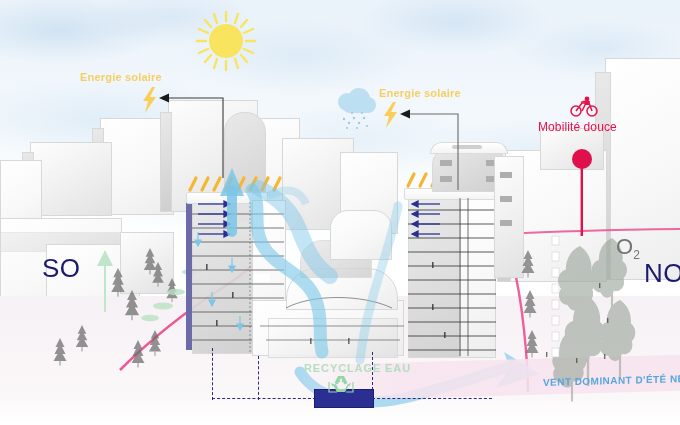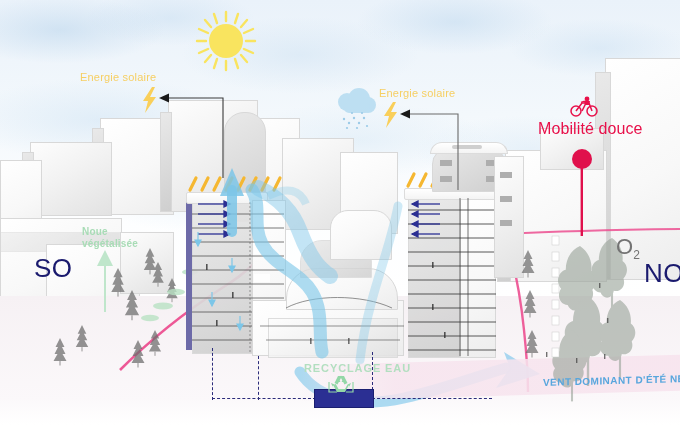--- a/index.html
+++ b/index.html
@@ -24,22 +24,22 @@
   }
   .ground{position:absolute;left:0;top:300px;width:680px;height:125px;
     background:linear-gradient(180deg,#fbf7f9 0%, #f7f2f5 55%, #ffffff 100%);}
   .mass{position:absolute;background:linear-gradient(150deg,#fdfdfd 0%,#f2f2f2 45%,#e2e2e2 100%);
         border:1px solid #d8d8d8;}
   .mass.dk{background:linear-gradient(150deg,#e9e9e9 0%,#dcdcdc 50%,#cfcfcf 100%);}
   .mass.lt{background:linear-gradient(150deg,#ffffff 0%,#f8f8f8 55%,#ededed 100%);}
   .roofTop{position:absolute;background:linear-gradient(180deg,#ffffff,#f4f4f4);border:1px solid #dcdcdc;}
   
   .lbl{position:absolute;white-space:nowrap;}
-  .lbl-solar{color:#f6cf63;font-size:11px;letter-spacing:.2px;font-weight:400;}
-  .lbl-mob{color:#e8104a;font-size:16px;font-weight:400;letter-spacing:.1px;}
+  .lbl-solar{color:#f6cf63;font-size:11px;letter-spacing:.2px;font-weight:700;}
+  .lbl-mob{color:#e8104a;font-size:12px;font-weight:400;letter-spacing:.1px;}
   .lbl-noue{color:#a8dcb6;font-size:10px;font-weight:700;line-height:12px;letter-spacing:.2px;}
   .lbl-rec{color:#b2dfc0;font-size:11px;font-weight:700;letter-spacing:.9px;}
   .lbl-so{color:#1a1a6e;font-size:26px;font-weight:400;letter-spacing:.5px;}
   .lbl-no{color:#1a1a6e;font-size:26px;font-weight:400;letter-spacing:.5px;}
   .lbl-o2{color:#737373;font-size:22px;font-weight:400;}
   .lbl-o2 sub{font-size:12px;}
   .lbl-wind{color:#58a6dd;font-size:10px;font-weight:700;letter-spacing:.45px;}
   .dashline{position:absolute;border-top:1.4px dashed #2b2b7a;}
   .tank{position:absolute;background:#2b2f93;border:1px solid #1b1f70;}
   svg{display:block;overflow:visible;}
@@ -464,24 +464,20 @@
       <path d="M14,5 L20,5 L19,9 L15,9 Z"></path>
       <rect x="11" y="5" width="4" height="1.4" transform="rotate(-20 13 6)"></rect>
     </g>
   </svg>
   <div class="lbl lbl-mob" style="left:538px;top:120px;">Mobilité douce</div>
   <svg style="position:absolute;left:572px;top:148px;" width="20" height="90">
     <circle cx="10" cy="11" r="10" fill="#e0104c"></circle>
     <rect x="8.6" y="18" width="2.4" height="70" fill="#e0104c"></rect>
   </svg>
 
-  <div style="position:absolute;left:82px;top:226px;">
-    <div class="lbl-noue" style="position:relative;">Noue</div>
-    <div class="lbl-noue" style="position:relative;">végétalisée</div>
-  </div>
   <svg style="position:absolute;left:96px;top:248px;" width="18" height="66">
     <line x1="9" y1="64" x2="9" y2="14" stroke="#bfe6cb" stroke-width="2"></line>
     <polygon points="9,2 1,18 17,18" fill="#bfe6cb"></polygon>
   </svg>
 
   <div class="lbl lbl-rec" style="left:304px;top:362px;">RECYCLAGE EAU</div>
   <svg style="position:absolute;left:328px;top:372px;" width="26" height="22">
     <g fill="#93d7a7">
       <path d="M13,2 L17.5,10 L13.5,10 L15.5,7 Z"></path>
       <path d="M13,2 L8.5,10 L12.5,10 L10.5,7 Z"></path>
@@ -490,21 +486,21 @@
       <path d="M10,4 L16,4 L19.5,11 L16.5,12.5 L13,6 L9.5,12.5 L6.5,11 Z"></path>
       <path d="M5,13 L9,20 L17,20 L17,17 L10.5,17 L7.8,12 Z"></path>
       <path d="M21,13 L17,20 L17,17 L19.5,12.5 Z"></path>
     </g>
     <g stroke="#93d7a7" stroke-width="1.2" fill="none">
       <path d="M1,10 L1,20 L9,20"></path>
         <path d="M25,10 L25,20 L18,20"></path>
     </g>
   </svg>
 
-  <div class="lbl lbl-so" style="left:34px;top:253px;">SO</div>
+  <div class="lbl lbl-so" style="left:42px;top:253px;">SO</div>
   <div class="lbl lbl-no" style="left:644px;top:258px;">NO</div>
   <div class="lbl lbl-o2" style="left:616px;top:234px;">
     <span>O</span><sub>2</sub>
   </div>
 
   <div class="lbl lbl-wind" style="left:543px;top:375px;transform:skewY(-1.6deg);">VENT DOMINANT D'ÉTÉ NE</div>
 
 </div>
 
 </body></html>

